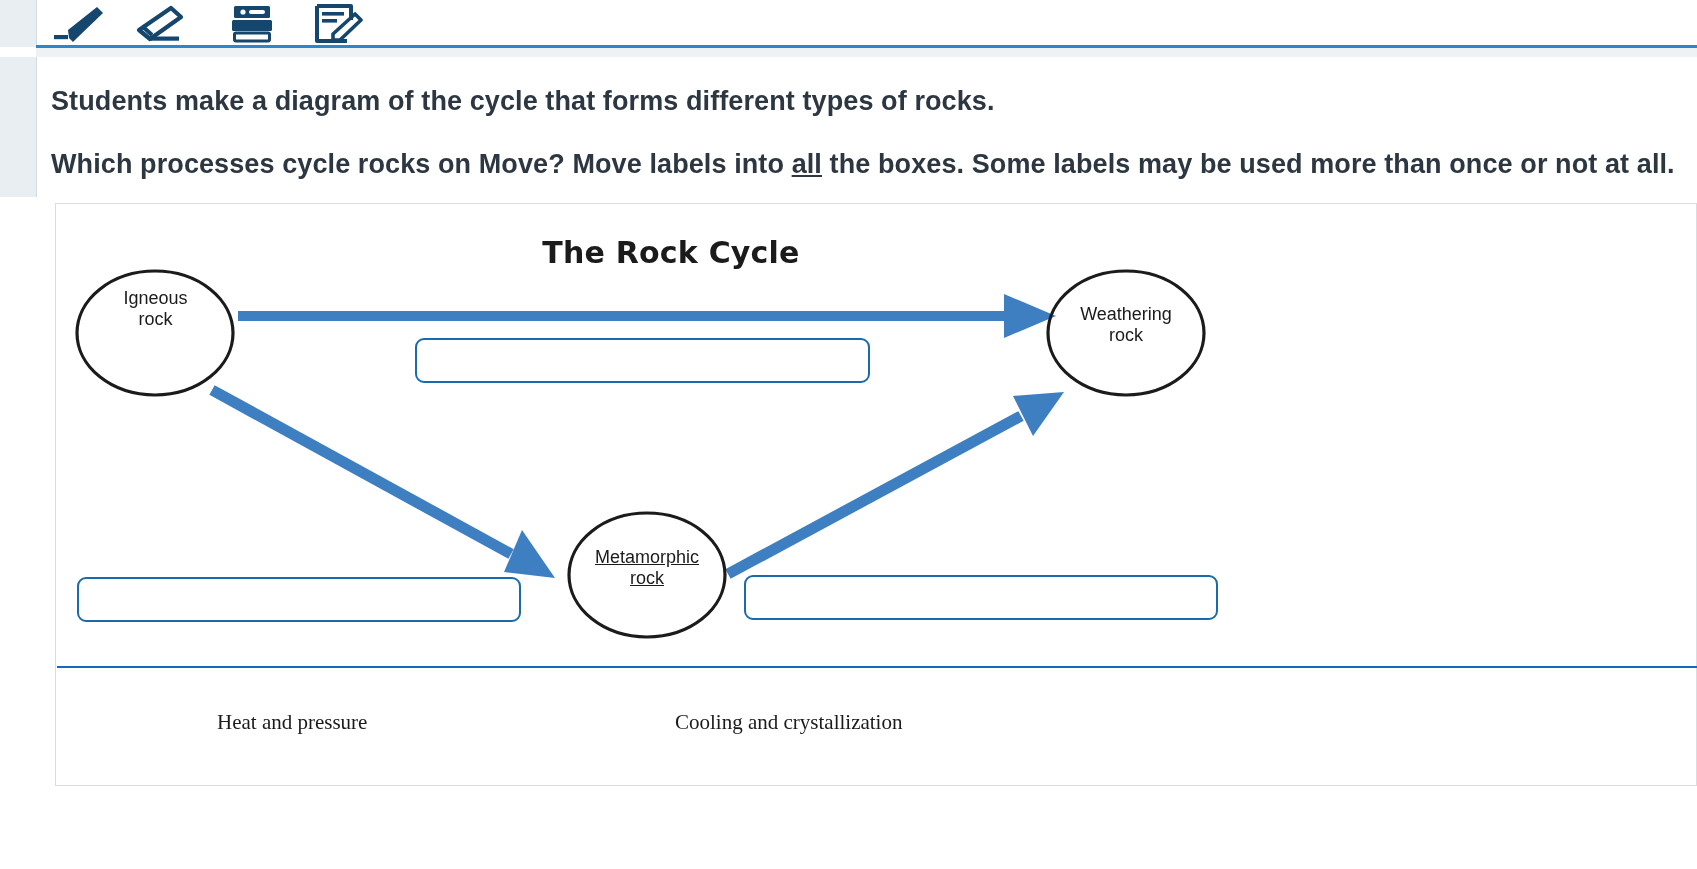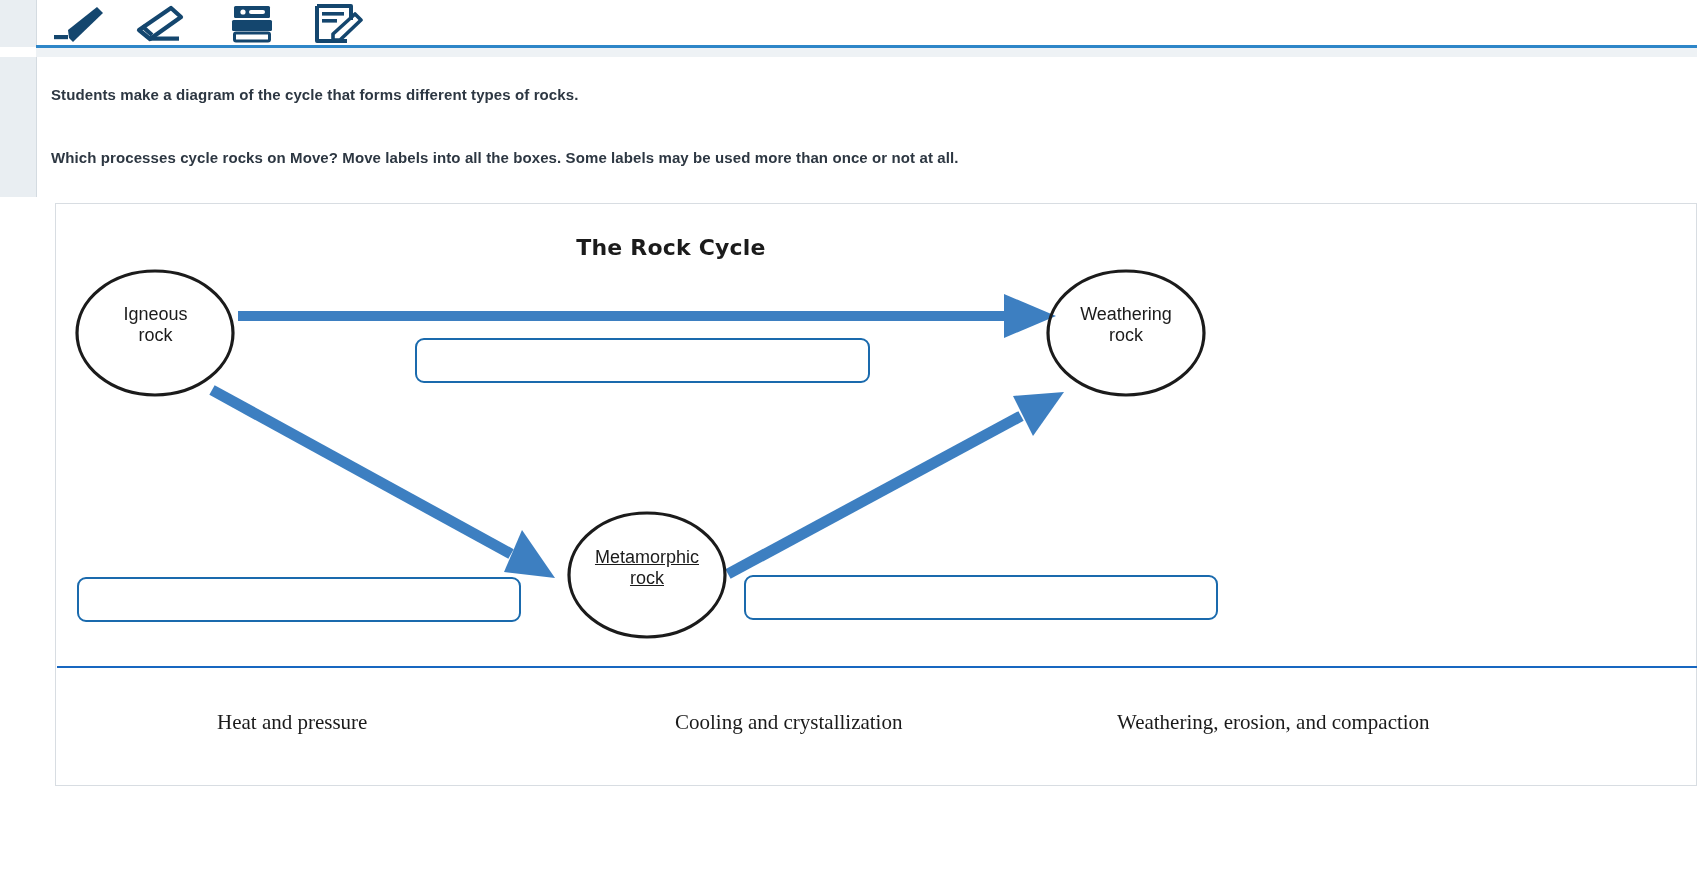--- a/index.html
+++ b/index.html
@@ -42,53 +42,53 @@
   
   .prompt{
     position:absolute;left:0;top:57px;width:1697px;
   }
   .prompt .railL2{
     position:absolute;left:0;top:0;width:36px;height:140px;
     background:#e9eef2;border-right:1px solid #d4dbe1;
   }
   .ptext{
     position:absolute;left:51px;
-    font-size:15px;color:#2d3742;font-weight:600;
+    font-size:27px;color:#2d3742;font-weight:600;
     letter-spacing:.1px;white-space:nowrap;
   }
   .pline1{top:29px;}
   .pline2{top:92px;}
-  .u{text-underline-offset:2px;}
+  .u{text-decoration:underline;text-underline-offset:2px;}
 
   
   .card{
     position:absolute;left:55px;top:203px;
     width:1642px;height:583px;
     background:#ffffff;border:1px solid #d8dde2;
     box-sizing:border-box;
   }
   .diagram{
     position:absolute;left:0;top:0;width:1515px;height:462px;
   }
   .dtitle{
     position:absolute;left:0;top:31px;width:1230px;
     text-align:center;
-    font-size:22px;font-weight:bold;color:#1b1b1b;
+    font-size:30px;font-weight:bold;color:#1b1b1b;
     letter-spacing:.2px;
     font-family:"DejaVu Sans","Liberation Sans",sans-serif;
   }
   .svg-layer{position:absolute;left:0;top:0;}
 
   .node-label{
     position:absolute;text-align:center;
     font-size:18px;color:#1b1b1b;line-height:1.18;
     font-family:"Liberation Sans",sans-serif;
     pointer-events:none;
   }
-  .nl-ign{left:22px;top:100px;width:155px;}
+  .nl-ign{left:22px;top:84px;width:155px;}
   .nl-sed{left:990px;top:100px;width:160px;}
   .nl-met{left:510px;top:343px;width:162px;text-decoration:underline;}
 
   
   .dropbox{
     position:absolute;box-sizing:border-box;
     border:2.5px solid #1a6aad;border-radius:9px;
     background:#ffffff;cursor:pointer;
   }
   .db1{left:359px;top:134px;width:455px;height:45px;}
@@ -223,16 +223,15 @@
       <div class="dropbox db1"></div>
       <div class="dropbox db2"></div>
       <div class="dropbox db3"></div>
     </div>
 
     <div class="divider"></div>
 
     <div class="bank">
       <div class="chip chip1">Heat and pressure</div>
       <div class="chip chip2">Cooling and crystallization</div>
-      <div class="chip chip3">Weathering, erosion, and compaction</div>
     </div>
   </div>
 </div>
 
 </body></html>

